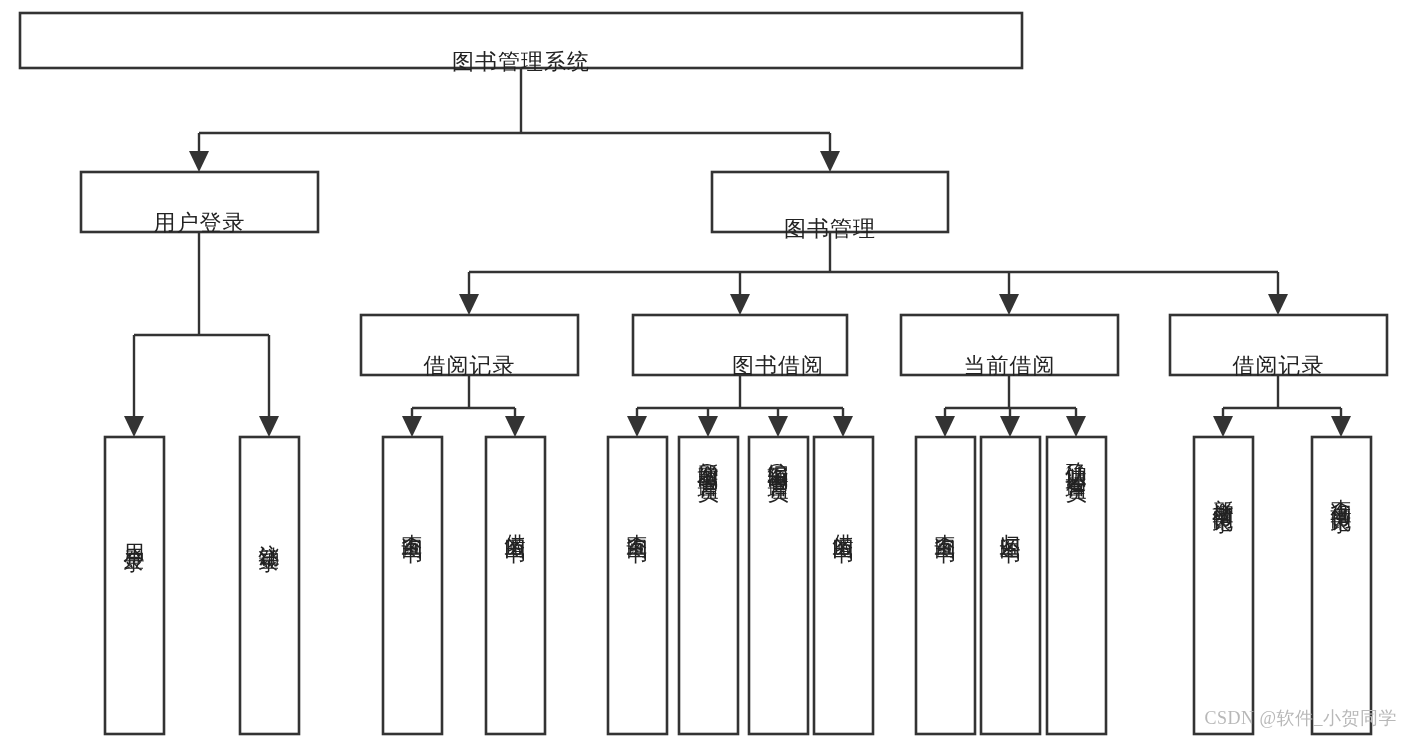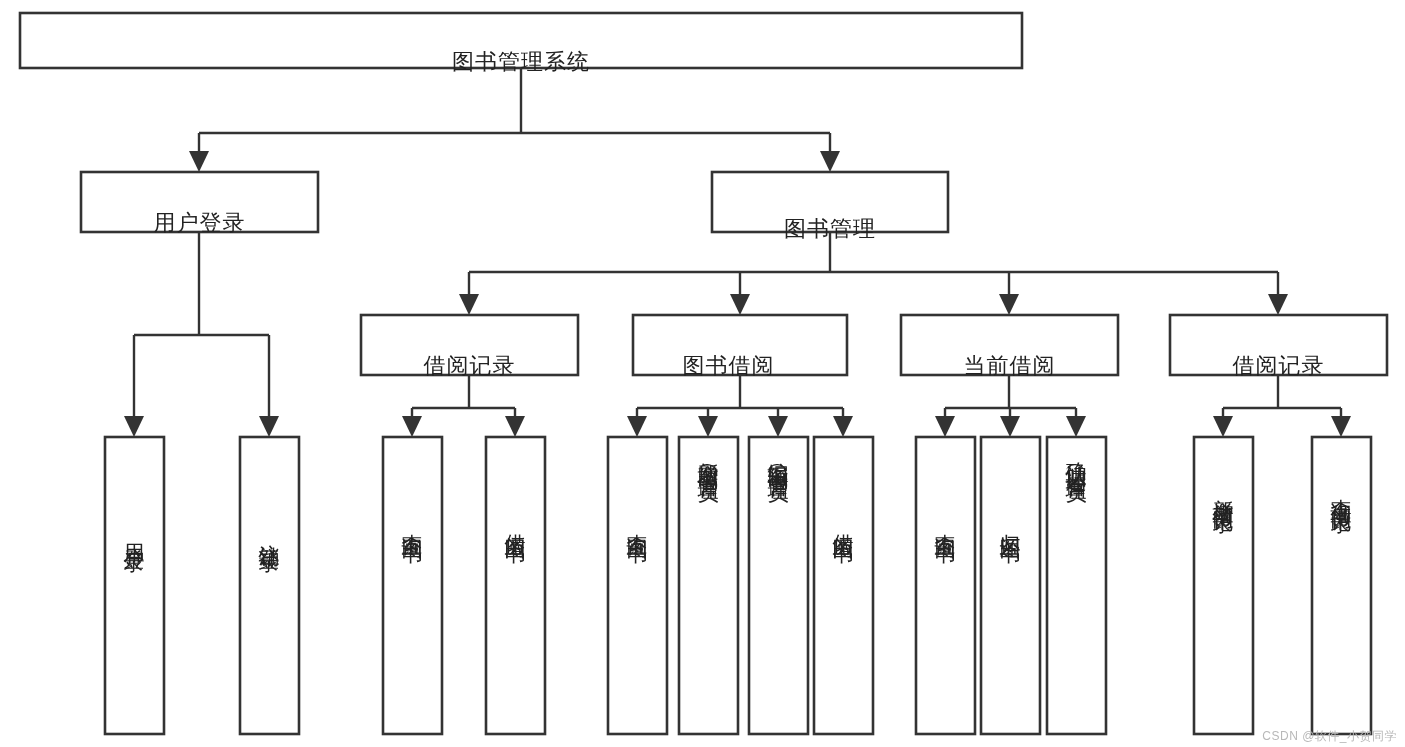--- a/index.html
+++ b/index.html
@@ -71,23 +71,23 @@
   .hlabel-text {
     font-family: "Liberation Sans", "DejaVu Sans", sans-serif;
     font-size: 22px;
     color: #222222;
     letter-spacing: 1px;
     white-space: nowrap;
   }
   .watermark {
     position: absolute;
     right: 8px;
-    bottom: 2px;
-    font-family: Liberation Sans, sans-serif;
-    font-size: 12px;
+    bottom: 17px;
+    font-family: Liberation Serif, serif;
+    font-size: 18px;
     color: #b8b8b8;
     letter-spacing: 0.5px;
     user-select: none;
     white-space: nowrap;
   }
 </style>
 </head>
 <body>
 
 <div id="diagram-root">
@@ -252,21 +252,21 @@
   </div>
 
   <div class="hlabel-wrap" style="left:712px; top:172px; width:236px; height:72px;">
     <span class="hlabel-text">图书管理</span>
   </div>
 
   <div class="hlabel-wrap" style="left:361px; top:315px; width:217px; height:60px;">
     <span class="hlabel-text">借阅记录</span>
   </div>
 
-  <div class="hlabel-wrap" style="left:633px; top:315px; width:191px; height:60px;">
+  <div class="hlabel-wrap" style="left:633px; top:315px; width:191px; height:60px;justify-content:flex-end;">
     <span class="hlabel-text">图书借阅</span>
   </div>
 
   <div class="hlabel-wrap" style="left:901px; top:315px; width:217px; height:60px;justify-content:center;">
     <span class="hlabel-text">当前借阅</span>
   </div>
 
   <div class="hlabel-wrap" style="left:1170px; top:315px; width:217px; height:60px;align-items:center;">
     <span class="hlabel-text">借阅记录</span>
   </div>

